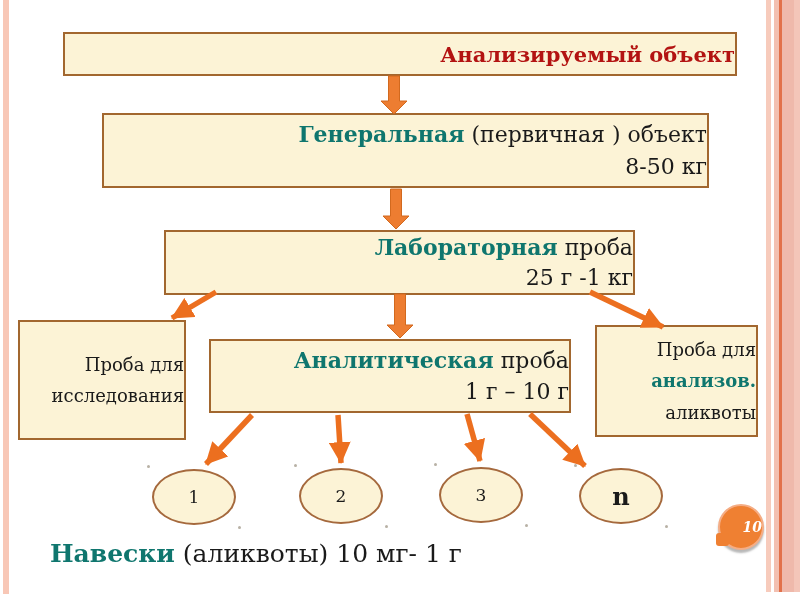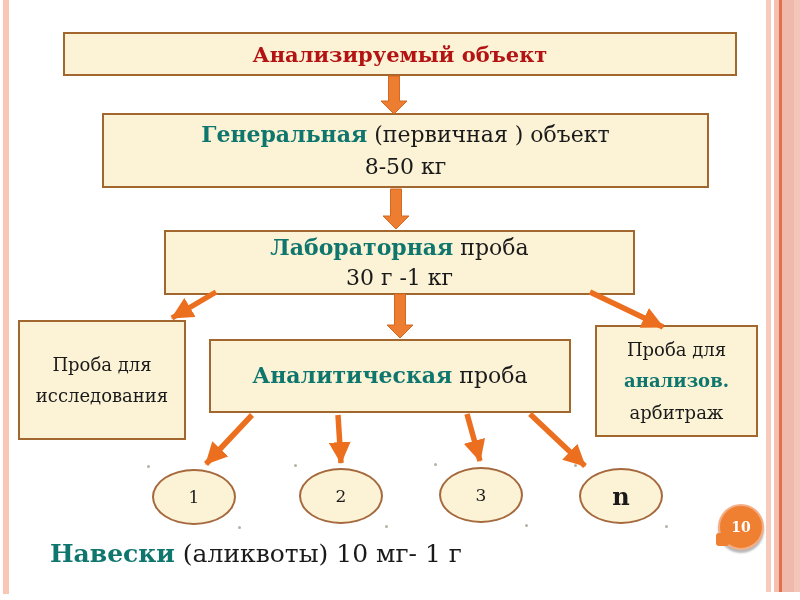--- a/index.html
+++ b/index.html
@@ -10,21 +10,21 @@
   
   .stripe-left{position:absolute;left:3px;top:0;width:6px;height:594px;background:#F8C7B6;}
   .stripe-right-thin{position:absolute;left:766px;top:0;width:5px;height:592px;background:#F7CBBC;}
   .stripe-right-band{
     position:absolute;left:774px;top:0;width:26px;height:592px;
     background:linear-gradient(90deg,#F3C0B1 0 5px,#E2714A 5px 8px,#EFB9AB 8px 20px,#F4C6B9 20px 26px);
   }
   
   .box{
     position:absolute;background:#FCF3D6;border:2px solid #A2672F;box-sizing:border-box;
-    display:flex;flex-direction:column;align-items:center;justify-content:center;text-align:center;
+    display:flex;flex-direction:column;align-items:flex-end;justify-content:center;text-align:center;
   }
   .box1{left:63px;top:32px;width:674px;height:44px;font-size:21px;font-weight:bold;color:#B31312;}
   .box2{left:102px;top:113px;width:607px;height:75px;font-size:22px;line-height:1.45;}
   .box3{left:164px;top:230px;width:471px;height:65px;font-size:22px;line-height:1.35;}
   .box-left{left:18px;top:320px;width:168px;height:120px;font-size:18px;line-height:1.75;}
   .box-mid{left:209px;top:339px;width:362px;height:74px;font-size:22px;line-height:1.4;}
   .box-right{left:595px;top:325px;width:163px;height:112px;font-size:18px;line-height:1.75;}
   .blue{color:#0f766e;font-weight:bold;}
   
   .ellipse{
@@ -42,22 +42,23 @@
   .caption{
     position:absolute;left:50px;top:539px;width:730px;height:32px;
     font-size:25px;text-align:left;
   }
   
   .arrows{position:absolute;left:0;top:0;width:800px;height:600px;pointer-events:none;}
   
   .page-badge{
     position:absolute;left:718px;top:504px;width:46px;height:46px;border-radius:50%;
     background:#EF8032;border:2px solid #F5AD85;box-sizing:border-box;
-    display:flex;align-items:center;justify-content:center;
+    display:flex;align-items:center;justify-content:flex-end;
     box-shadow:0 3px 2px rgba(125,125,125,0.55);
+    font-style:italic;
   }
   .badge-notch{position:absolute;left:-4px;bottom:2px;width:13px;height:13px;background:#EF8032;border-radius:3px;}
   .badge-num{position:relative;color:#ffffff;font-size:14px;font-weight:bold;}
 </style>
 </head>
 <body>
 
 <div class="slide">
 
   <div class="stripe-left"></div>
@@ -68,36 +69,37 @@
     <span>Анализируемый объект</span>
   </div>
 
   <div class="box box2">
     <div><span class="blue">Генеральная</span><span> (первичная ) объект</span></div>
     <div>8-50 кг</div>
   </div>
 
   <div class="box box3">
     <div><span class="blue">Лабораторная</span><span> проба</span></div>
-    <div>30 г -1 кг</div>
+    <div>25 г -1 кг</div>
   </div>
 
   <div class="box box-left">
     <div>Проба для</div>
     <div>исследования</div>
   </div>
 
   <div class="box box-mid">
     <div><span class="blue">Аналитическая</span><span> проба</span></div>
+    <div>1 г – 10 г</div>
   </div>
 
   <div class="box box-right">
     <div>Проба для</div>
     <div class="blue">анализов.</div>
-    <div>арбитраж</div>
+    <div>аликвоты</div>
   </div>
 
   <div class="ellipse e1">
     <span>1</span>
   </div>
   <div class="ellipse e2">
     <span>2</span>
   </div>
   <div class="ellipse e3">
     <span>3</span>

